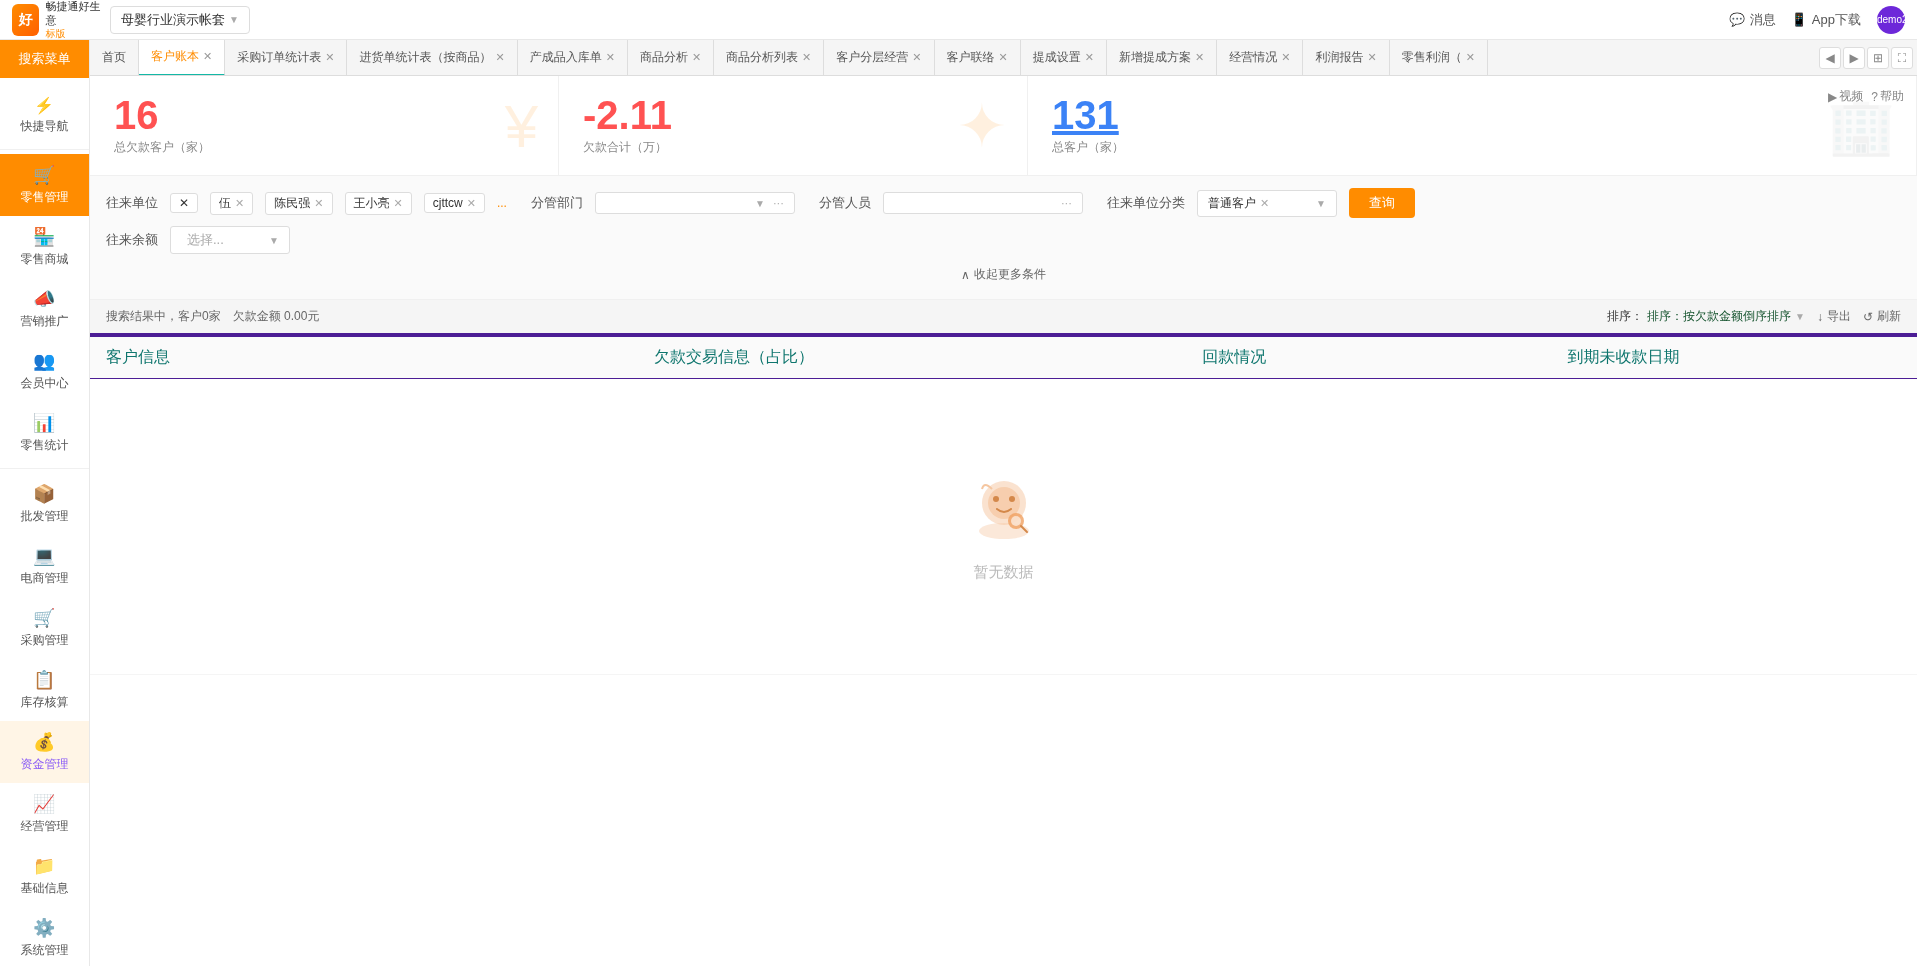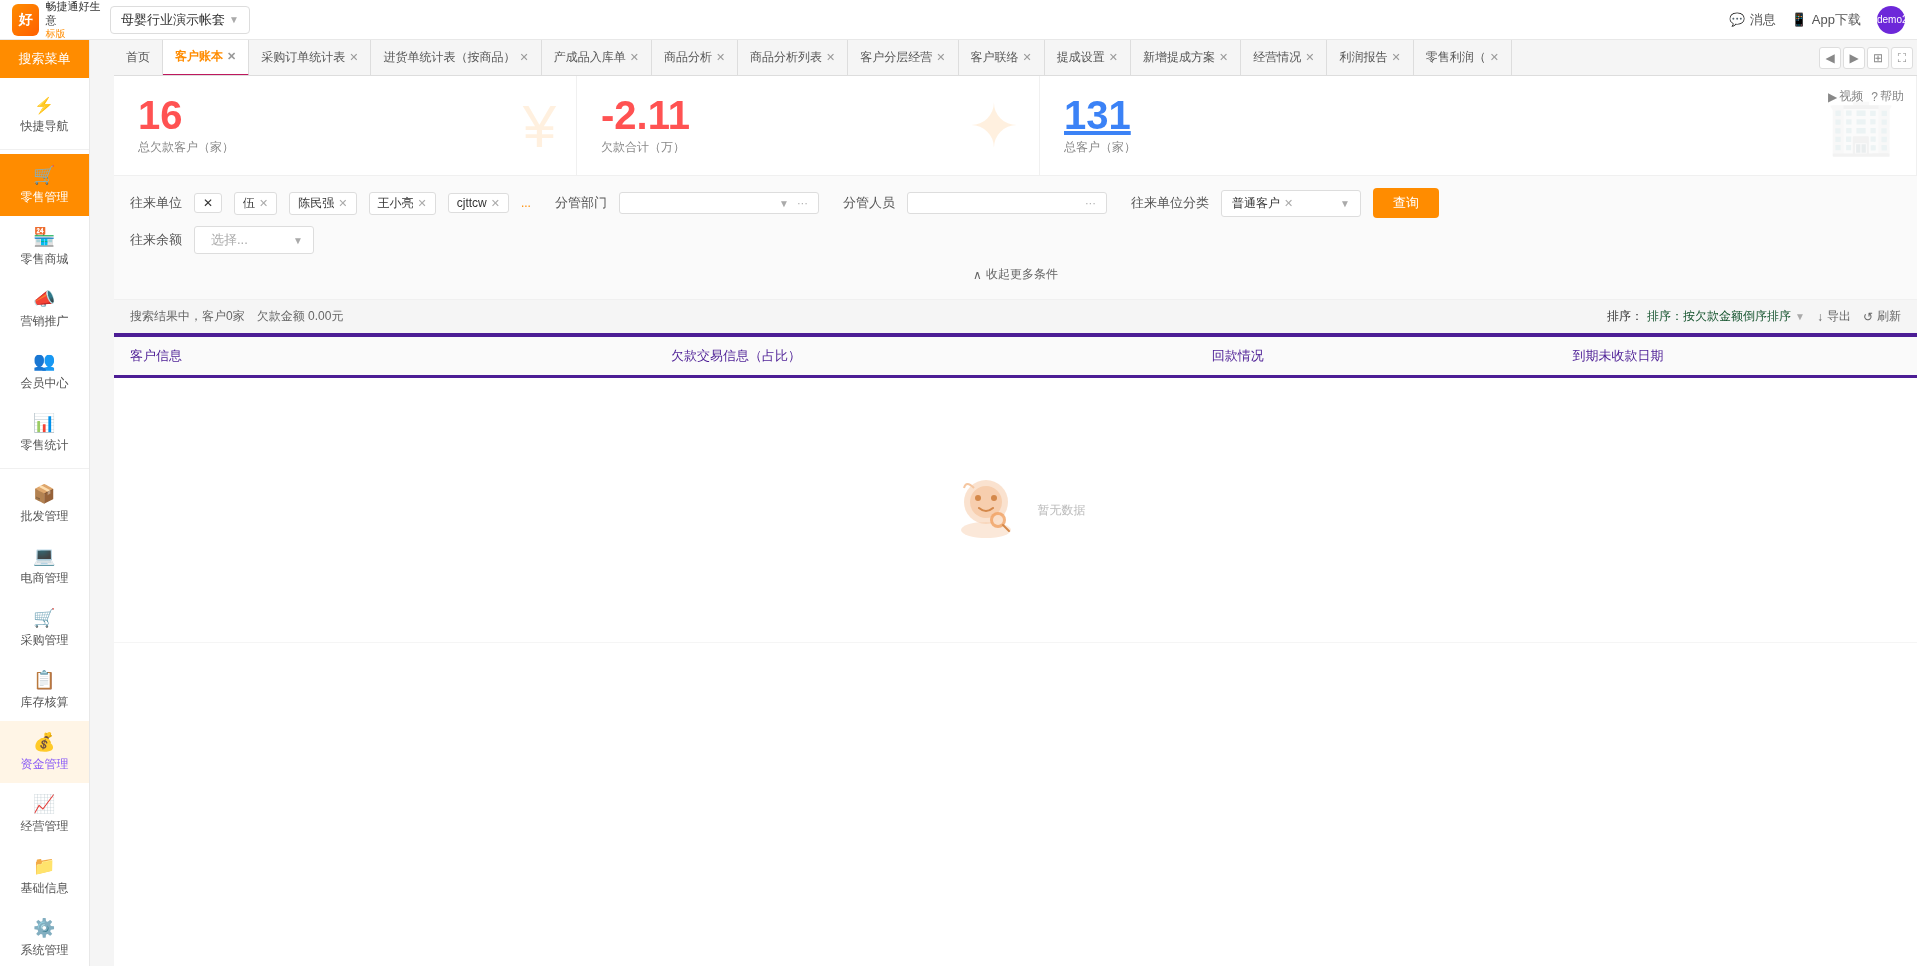--- a/index.html
+++ b/index.html
@@ -21,21 +21,21 @@
     .top-header-left { display: flex; align-items: center; gap: 8px; }
     .logo-area { display: flex; align-items: center; gap: 6px; width: 90px; }
     .logo-icon { width: 32px; height: 32px; background: linear-gradient(135deg, #ff8c00, #ff6000); border-radius: 6px; display: flex; align-items: center; justify-content: center; color: #fff; font-size: 14px; font-weight: bold; }
     .logo-text { font-size: 11px; color: #333; line-height: 1.3; }
     .enterprise-selector { display: flex; align-items: center; gap: 4px; padding: 4px 10px; border: 1px solid #ddd; border-radius: 4px; cursor: pointer; font-size: 13px; color: #333; background: #fff; }
     .top-header-right { display: flex; align-items: center; gap: 16px; }
     .header-action { display: flex; align-items: center; gap: 4px; cursor: pointer; color: #555; font-size: 13px; }
     .avatar { width: 28px; height: 28px; border-radius: 50%; background: #6d28d9; display: flex; align-items: center; color: #fff; font-size: 12px; }
 
     
-    .layout { display: flex; padding-top: 40px; height: 100vh; gap: 24px; }
+    .layout { display: flex; padding-top: 40px; height: 100vh; }
 
     
     .sidebar {
       width: 90px;
       background: #fff;
       border-right: 1px solid #e8e8e8;
       display: flex;
       flex-direction: column;
       overflow-y: auto;
       flex-shrink: 0;
@@ -83,21 +83,21 @@
       display: flex;
       align-items: center;
       gap: 4px;
       font-size: 12px;
       color: #555;
       cursor: pointer;
       border-right: 1px solid #ddd;
       white-space: nowrap;
       flex-shrink: 0;
     }
-    .tab-item.active { background: #fff; color: #ff8c00; border-bottom: 2px solid #be185d; font-weight: bold; }
+    .tab-item.active { background: #fff; color: #ff8c00; border-bottom: 2px solid #14b8a6; }
     .tab-close { color: #999; font-size: 11px; cursor: pointer; }
     .tab-controls { margin-left: auto; display: flex; align-items: center; gap: 2px; padding-right: 4px; }
     .tab-ctrl-btn { width: 22px; height: 22px; display: flex; align-items: center; justify-content: center; cursor: pointer; color: #888; border: 1px solid #ddd; border-radius: 3px; font-size: 12px; background: #fff; }
 
     
     .page-body { flex: 1; overflow: auto; background: #fff; }
 
     
     .stats-bar {
       display: flex;
@@ -199,42 +199,42 @@
     .results-left { display: flex; gap: 12px; }
     .results-right { display: flex; align-items: center; gap: 12px; }
     .results-action { display: flex; align-items: center; gap: 4px; cursor: pointer; color: #666; }
     .sort-select { display: flex; align-items: center; gap: 4px; cursor: pointer; color: #333; }
 
     
     .data-table { width: 100%; border-collapse: collapse; }
     .data-table thead tr { background: #fafafa; }
     .data-table th {
       padding: 10px 16px;
-      font-size: 13px;
-      color: #4c1d95;
+      font-size: 16px;
+      color: #0f766e;
       font-weight: normal;
       text-align: left;
-      border-bottom: 3px solid #4c1d95;
+      border-bottom: 1px solid #4c1d95;
     }
     .data-table td {
       padding: 12px 16px;
       font-size: 13px;
       color: #333;
       border-bottom: 1px solid #f5f5f5;
     }
 
     
     .empty-state {
       display: flex;
-      flex-direction: row;
+      flex-direction: column;
       align-items: center;
       justify-content: center;
       padding: 80px 0;
       color: #bbb;
-      font-size: 12px;
+      font-size: 15px;
       gap: 12px;
     }
 
     
     .chevron { font-size: 10px; color: #aaa; }
   </style>
 </head>
 <body>
 
 <div class="top-header">

